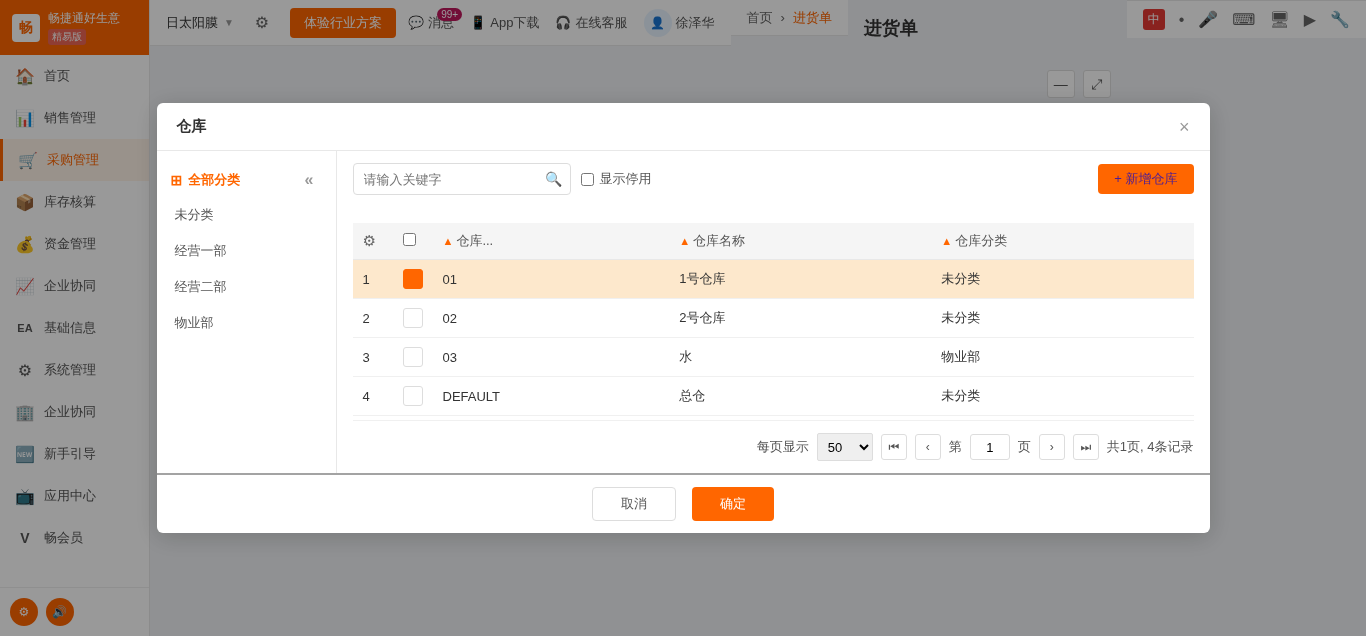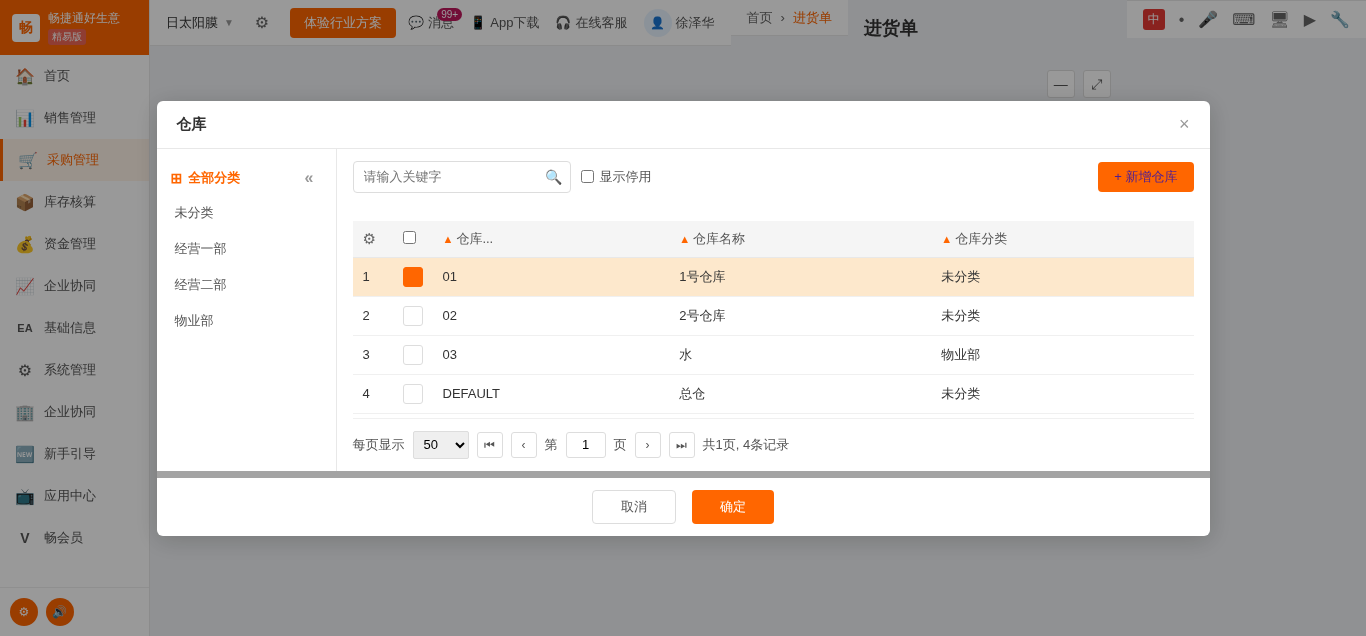--- a/index.html
+++ b/index.html
@@ -68,28 +68,28 @@
     .table-wrap { flex: 1; overflow: auto; }
     table { width: 100%; border-collapse: collapse; font-size: 13px; }
     thead tr { background: #f5f5f5; }
     th { padding: 9px 10px; text-align: left; color: #555; font-weight: normal; border-bottom: 1px solid #e8e8e8; white-space: nowrap; }
     td { padding: 9px 10px; border-bottom: 1px solid #f0f0f0; color: #333; }
     tr.highlighted { background: #fde8cc; }
     .th-gear { color: #666; font-size: 15px; }
     .sort-icon { color: #f60; font-size: 11px; margin-right: 3px; }
 
     
-    .pagination { display: flex; align-items: center; justify-content: flex-start; gap: 8px; padding: 12px 0; font-size: 13px; color: #555; border-top: 1px solid #f0f0f0; margin-top: 4px; }
+    .pagination { display: flex; align-items: center; justify-content: flex-end; gap: 8px; padding: 12px 0; font-size: 13px; color: #555; border-top: 1px solid #f0f0f0; margin-top: 4px; }
     .page-label { color: #555; }
     .page-size-select { height: 28px; border: 1px solid #ddd; border-radius: 2px; padding: 0 6px; font-size: 13px; }
     .page-nav-btn { width: 26px; height: 26px; border: 1px solid #ddd; border-radius: 3px; background: #fff; cursor: pointer; display: flex; align-items: center; justify-content: center; color: #555; font-size: 12px; }
     .page-input { width: 40px; height: 26px; border: 1px solid #ddd; border-radius: 3px; text-align: center; font-size: 13px; }
 
     
-    .modal-footer { padding: 12px 20px; border-top: 7px solid #a3a3a3; display: flex; justify-content: center; gap: 16px; }
+    .modal-footer { padding: 12px 20px; border-top: 2px solid #a3a3a3; display: flex; justify-content: center; gap: 16px; }
     .cancel-btn { padding: 7px 28px; border: 1px solid #ddd; border-radius: 4px; background: #fff; color: #555; font-size: 13px; cursor: pointer; }
     .confirm-btn { padding: 7px 28px; border: none; border-radius: 4px; background: #f60; color: #fff; font-size: 13px; cursor: pointer; }
 
     
     .bottom-bar { height: 38px; background: #fff; border-top: 1px solid #e8e8e8; display: flex; align-items: center; justify-content: flex-end; padding: 0 16px; gap: 14px; }
     .bottom-icon { color: #666; font-size: 16px; cursor: pointer; }
 
     
     .window-controls { position: absolute; top: 70px; right: 16px; display: flex; gap: 8px; z-index: 10; }
     .win-btn { width: 28px; height: 28px; border: 1px solid #ddd; border-radius: 3px; background: #fff; cursor: pointer; display: flex; align-items: center; justify-content: center; color: #555; font-size: 14px; }

